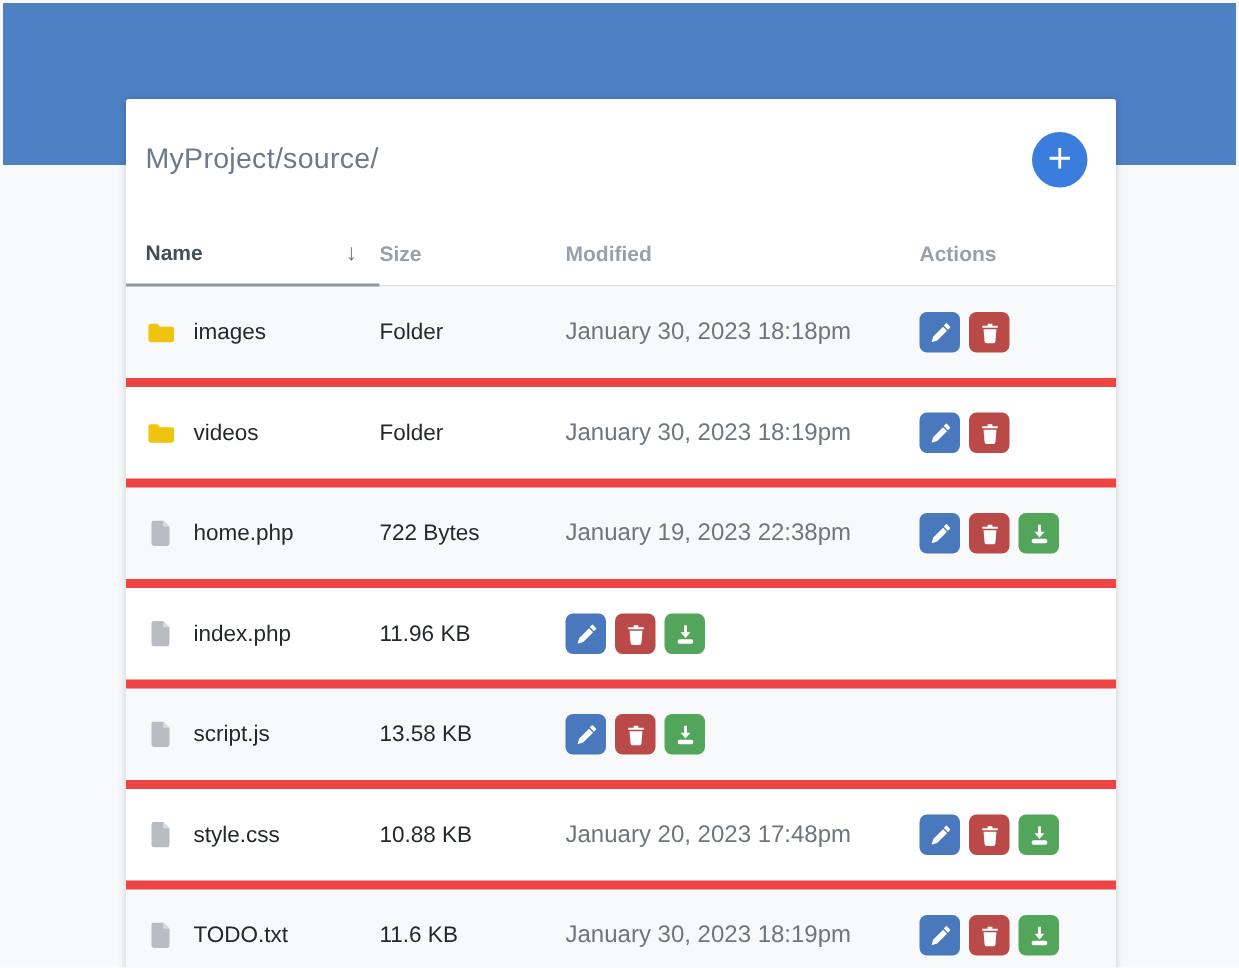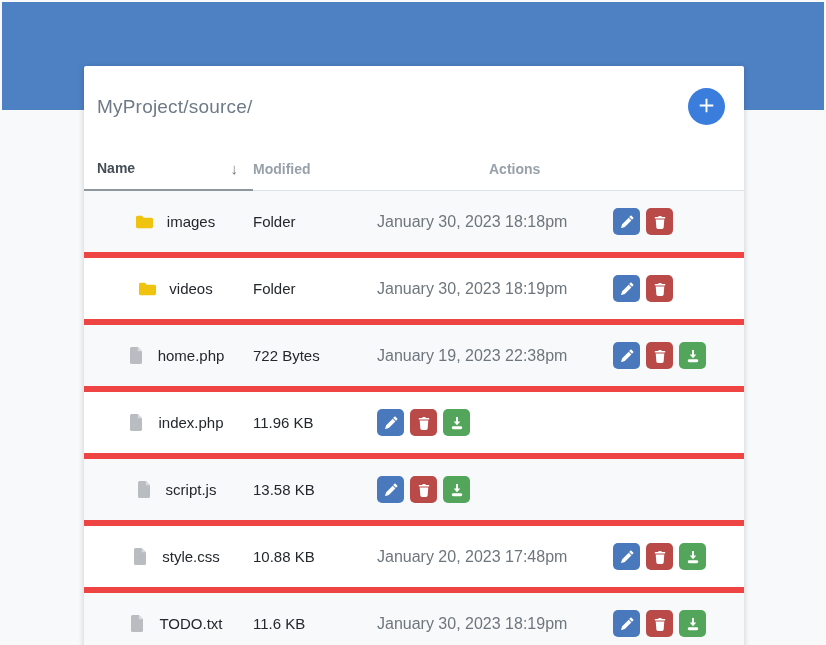--- a/index.html
+++ b/index.html
@@ -51,21 +51,21 @@
   .th-actions { flex:1; }
   
   .row {
     display:flex; align-items:center; height:61px; background:#ffffff;
   }
   .row:nth-child(odd) { background:#f8f9fa; }
   .row + .row { border-top:6px solid #ef4444; }
   .cell-name {
     width:169px; padding-left:13px; box-sizing:border-box;
     display:flex; align-items:center; gap:12px;
-    font-size:15px; color:#23282d;justify-content:center;
+    font-size:15px; color:#23282d;
   }
   .cell-size { width:124px; font-size:15px; color:#23282d; }
   .cell-modified { width:236px; font-size:16px; color:#6e767d; }
   .cell-actions { flex:1; display:flex; gap:6px; }
   .icon-wrap { width:20px; display:flex; align-items:center; justify-content:center; }
   .btn-action {
     width:27px; height:27px; border-radius:5px; border:none; cursor:pointer;
     display:flex; align-items:center; justify-content:center; padding:0;
   }
   .btn-edit { background:#4a78bc; }
@@ -112,20 +112,21 @@
           <use href="#i-plus"></use>
         </svg>
     </button>
   </div>
 
   <div class="thead">
     <div class="th th-name">
       <span>Name</span>
       <span class="sort-arrow">↓</span>
     </div>
+    <div class="th th-size">Size</div>
     <div class="th th-modified">Modified</div>
     <div class="th th-actions">Actions</div>
   </div>
 
   <div>
 
     <div class="row">
       <div class="cell-name">
         <span class="icon-wrap">
             <svg width="19" height="17" viewBox="0 0 20 17">

